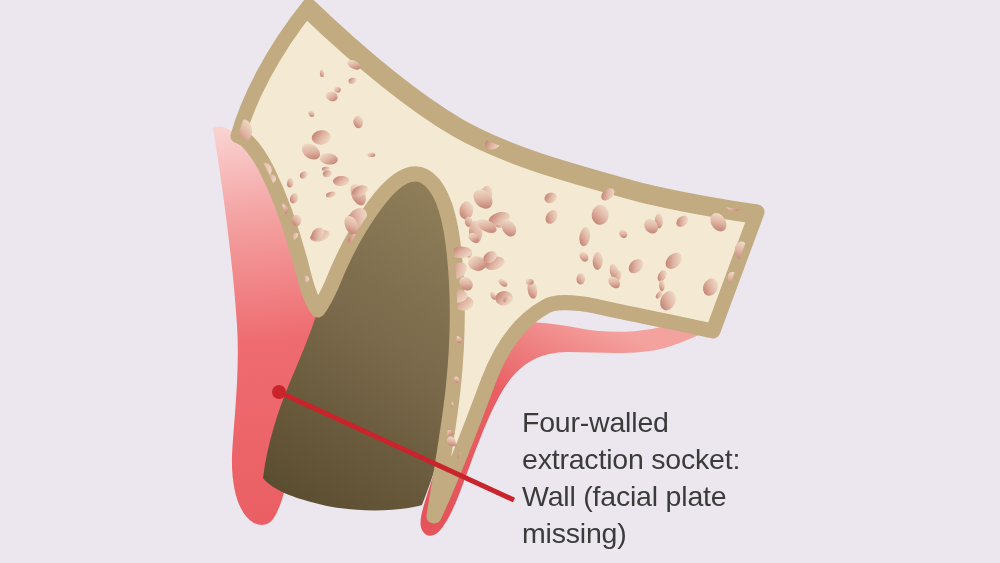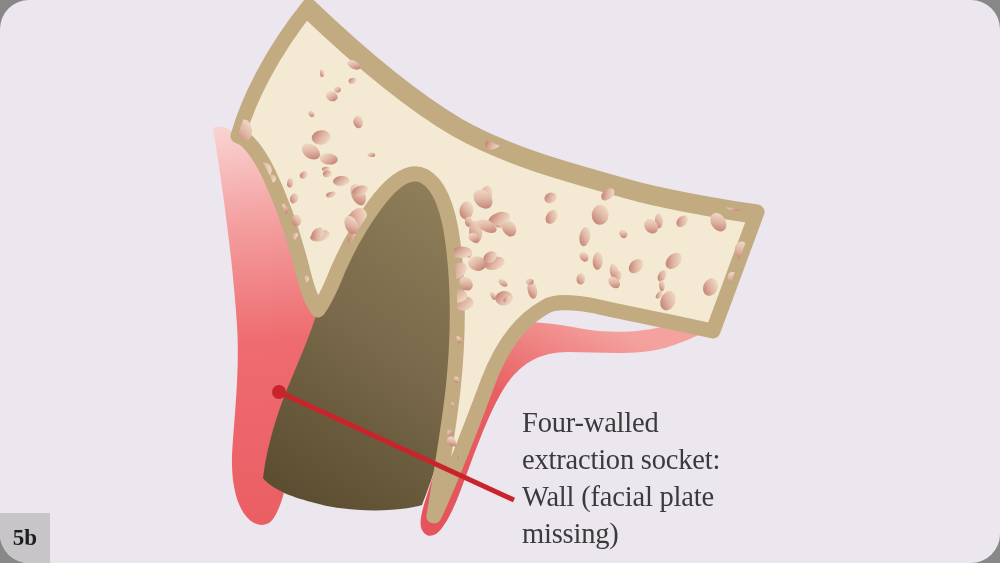--- a/index.html
+++ b/index.html
@@ -1,22 +1,21 @@
 <!DOCTYPE html>
 <html><head>
 <meta charset="utf-8">
 <style>
   html,body{margin:0;padding:0;background:#888;}
   .stage{
     position:relative;
     width:1000px;height:563px;
     overflow:hidden;
     background:var(--bg,#ece6ee);
-    font-family:Liberation Serif, serif;
-    border-radius:29px;
+    font-family:Liberation Sans, sans-serif;
   }
   .illustration{position:absolute;inset:0;display:block;}
   .caption{
     position:absolute;
     left:522px;top:404px;
     font-size:28.5px;
     line-height:37px;
     letter-spacing:-0.2px;
     color:var(--caption-color,#3b3b3b);
     white-space:pre-line;
@@ -275,14 +274,13 @@
 
     <line class="leader" x1="279" y1="392" x2="514" y2="500" stroke-width="5"></line>
     <circle class="leader-dot" cx="279" cy="392" r="7"></circle>
   </svg>
 
   <div class="caption">Four-walled
 extraction socket:
 Wall (facial plate
 missing)</div>
 
-  <div class="fig-label">5b</div>
 </div>
 
 </body></html>

